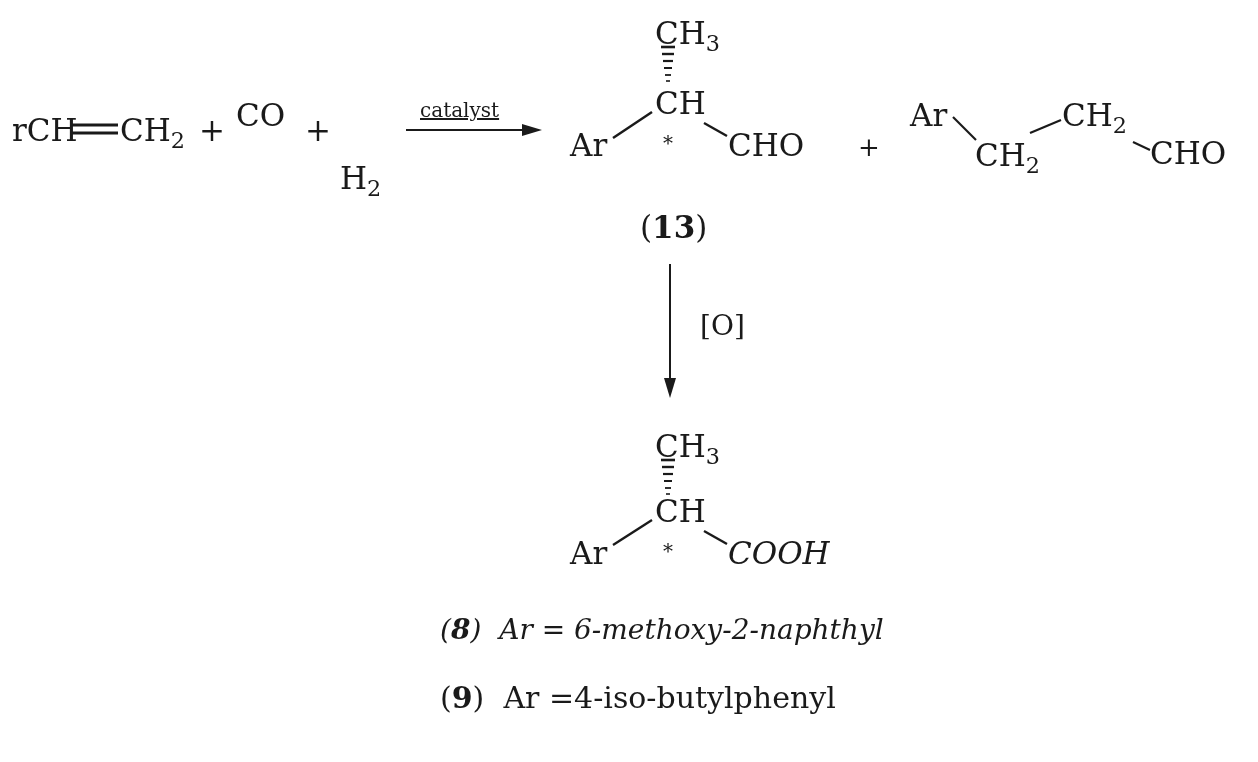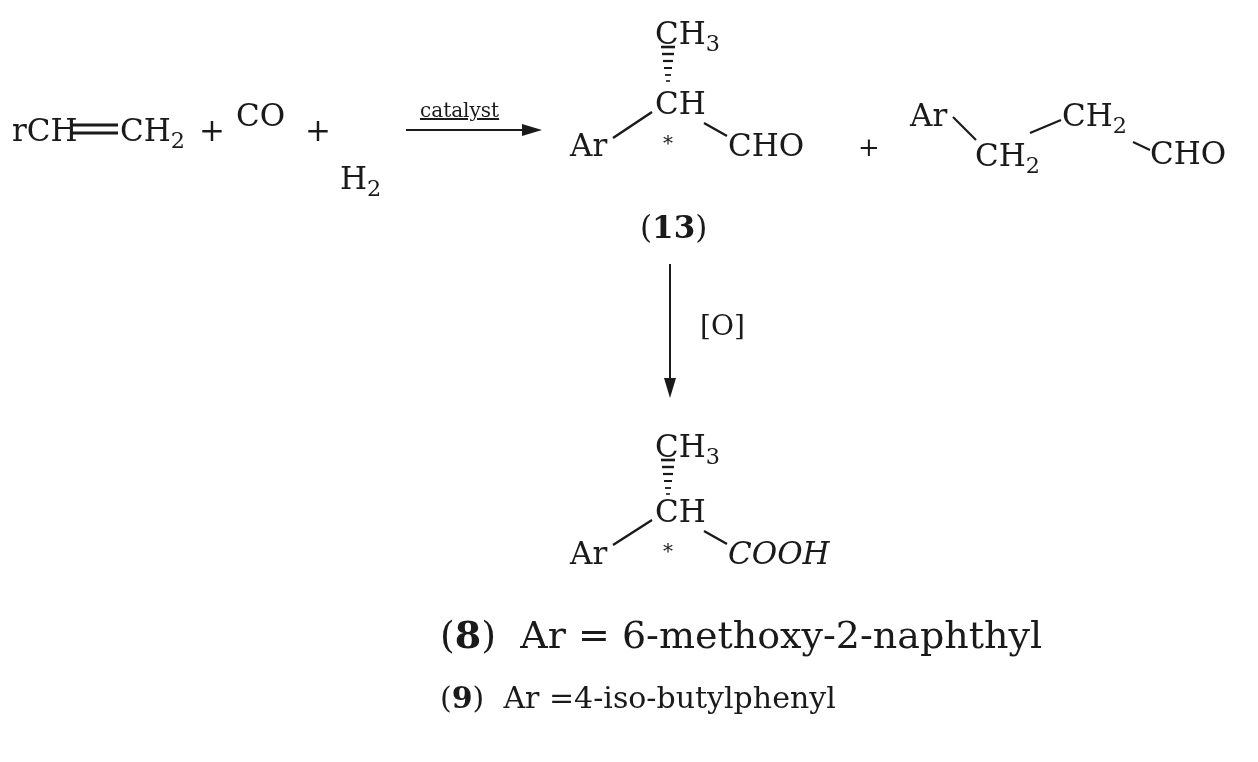--- a/index.html
+++ b/index.html
@@ -108,18 +108,18 @@
 <div class="abs t" style="left:700px; top:312px; font-size:28px;">[O]</div>
 
 <div class="abs t" style="left:655px; top:431px;">
   <span>CH</span><sub>3</sub>
 </div>
 <div class="abs t" style="left:655px; top:496px;">CH</div>
 <div class="abs t" style="left:570px; top:538px;">Ar</div>
 <div class="abs sm" style="left:663px; top:541px;">*</div>
 <div class="abs t" style="left:728px; top:538px;font-style:italic;">COOH</div>
 
-<div class="abs t" style="left:440px; top:616px; font-size:38px;">
+<div class="abs t" style="left:440px; top:616px; font-size:28px;font-style:italic;">
   <span>(</span><b>8</b><span>)</span>&nbsp;&nbsp;<span>Ar = 6-methoxy-2-naphthyl</span>
 </div>
 <div class="abs t" style="left:440px; top:683px; font-size:30px;">
   <span>(</span><b>9</b><span>)</span>&nbsp;&nbsp;<span>Ar =4-iso-butylphenyl</span>
 </div>
 
 </body></html>

